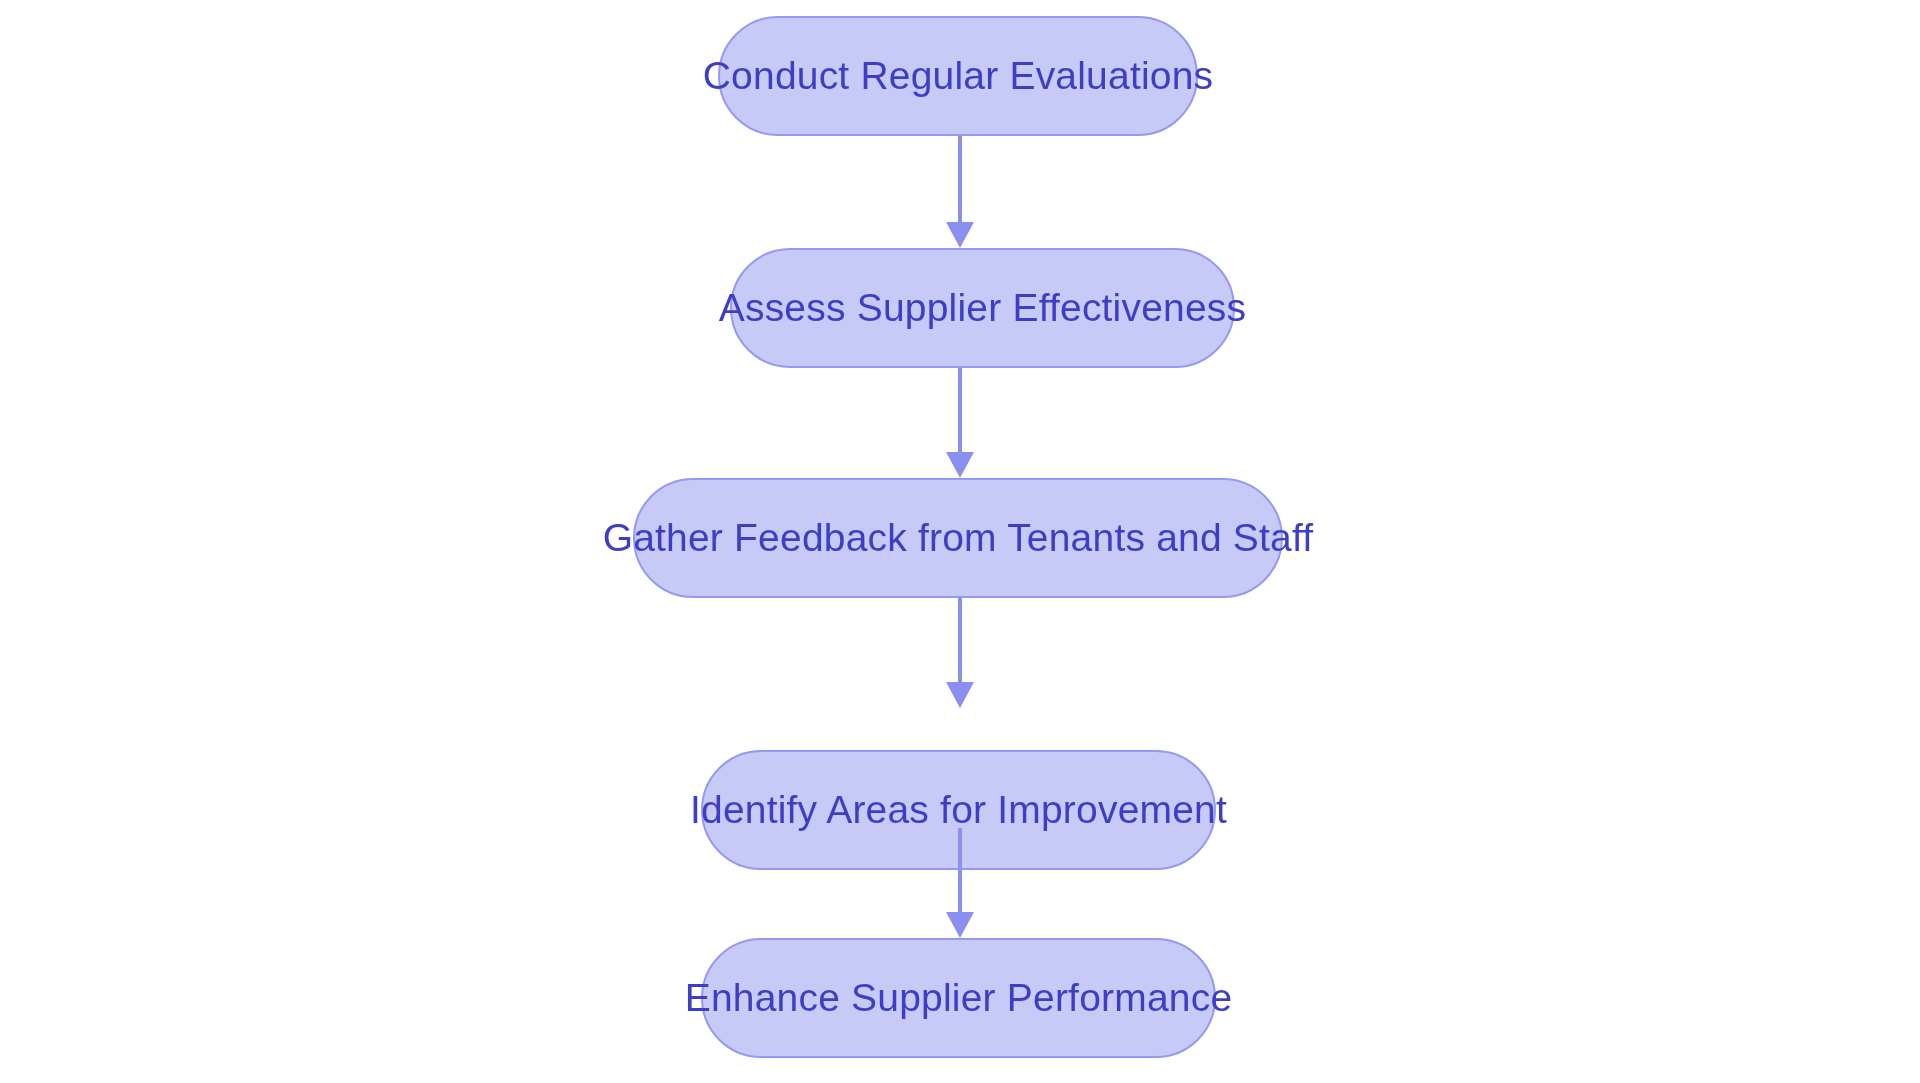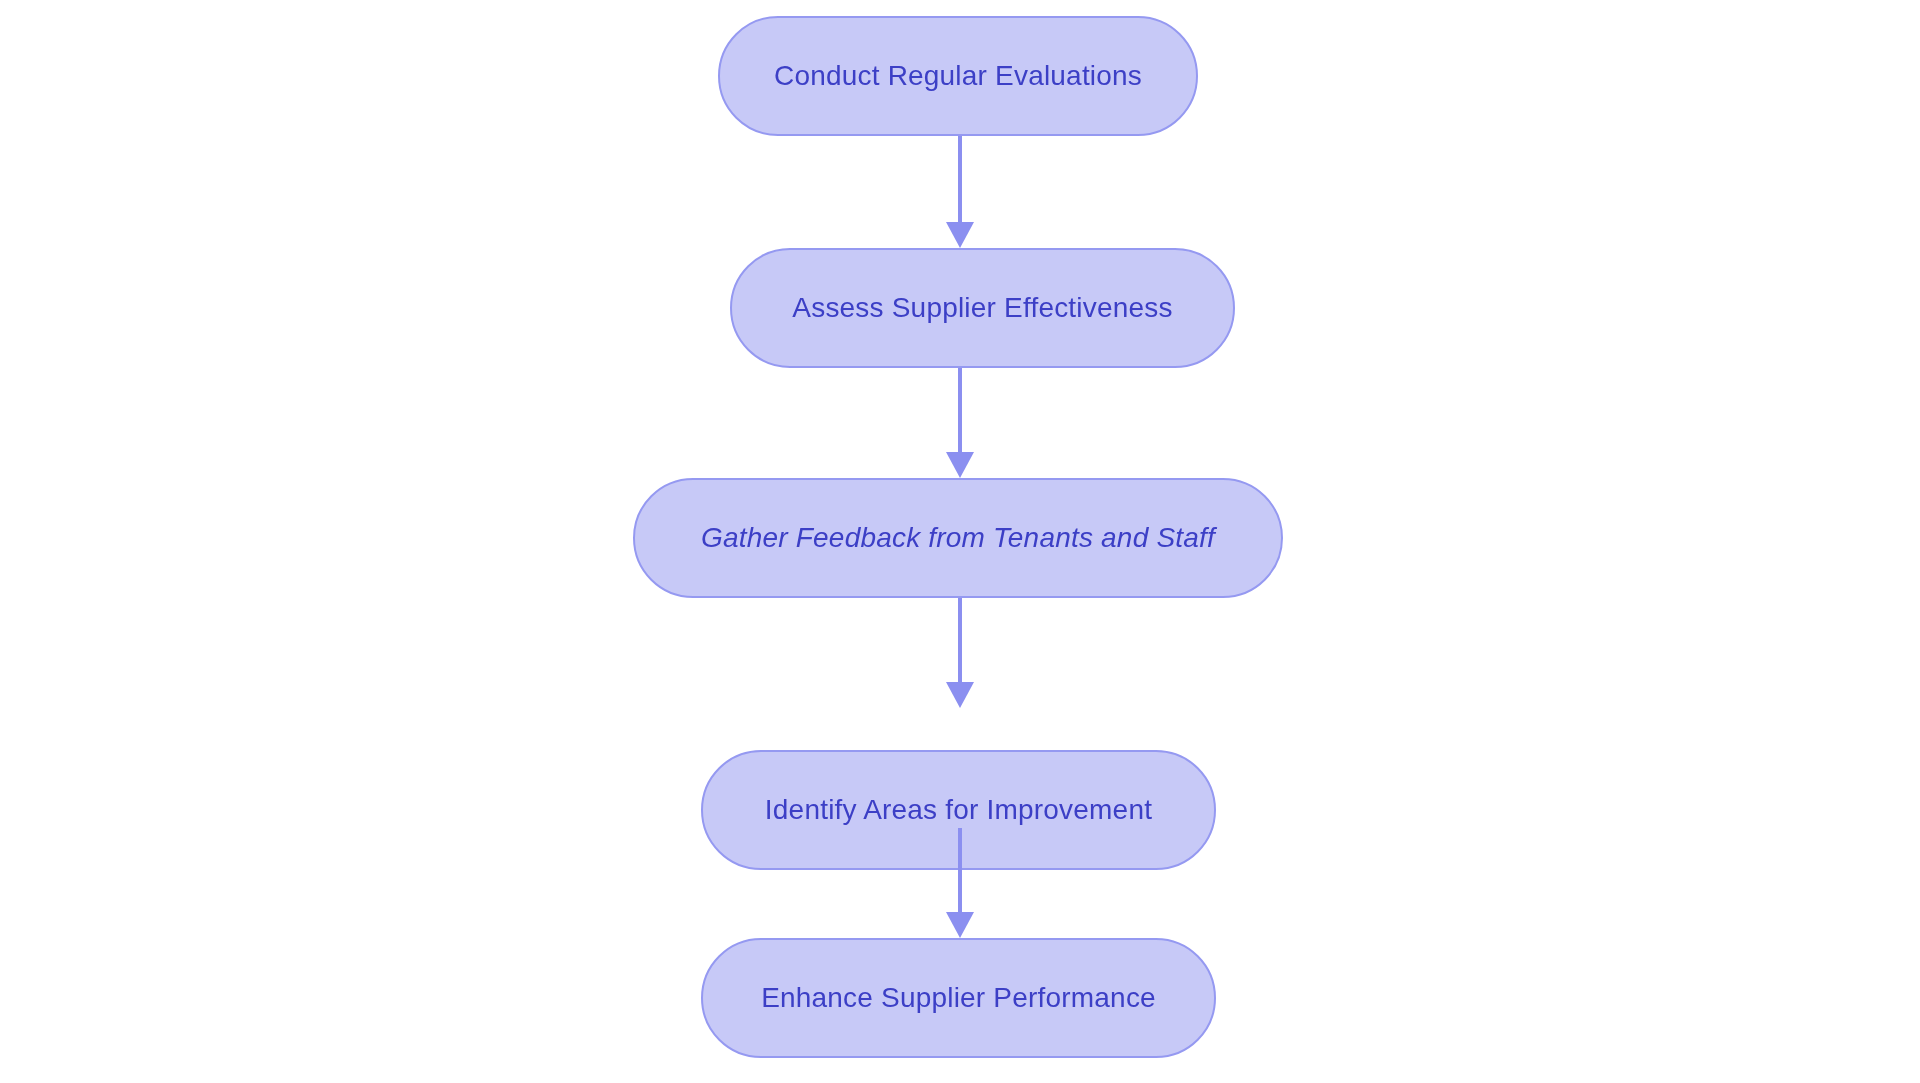--- a/index.html
+++ b/index.html
@@ -21,27 +21,27 @@
     box-sizing: border-box;
     border-radius: 60px;
     background: var(--node-fill, #c7c9f7);
     border: 2px solid var(--node-border, #9599f1);
     display: flex;
     align-items: center;
     justify-content: center;
   }
   .node-label {
     color: var(--text-color, #3c3fc6);
-    font-size: 28px;
+    font-size: 39px;
     letter-spacing: 0.2px;
     white-space: nowrap;
   }
   .node-0 { left: 718px; top: 16px;  width: 480px; }
   .node-1 { left: 730px; top: 248px; width: 505px; text-align: center; }
-  .node-2 { left: 633px; top: 478px; width: 650px; font-style: italic; }
+  .node-2 { left: 633px; top: 478px; width: 650px; }
   .node-3 { left: 701px; top: 708px; width: 515px; margin-top: 42px; }
   .node-4 { left: 701px; top: 938px; width: 515px; }
 
   .arrow {
     position: absolute;
     left: 946px;
     width: 28px;
   }
   .arrow-0 { top: 136px; height: 112px; }
   .arrow-1 { top: 368px; height: 110px; }

